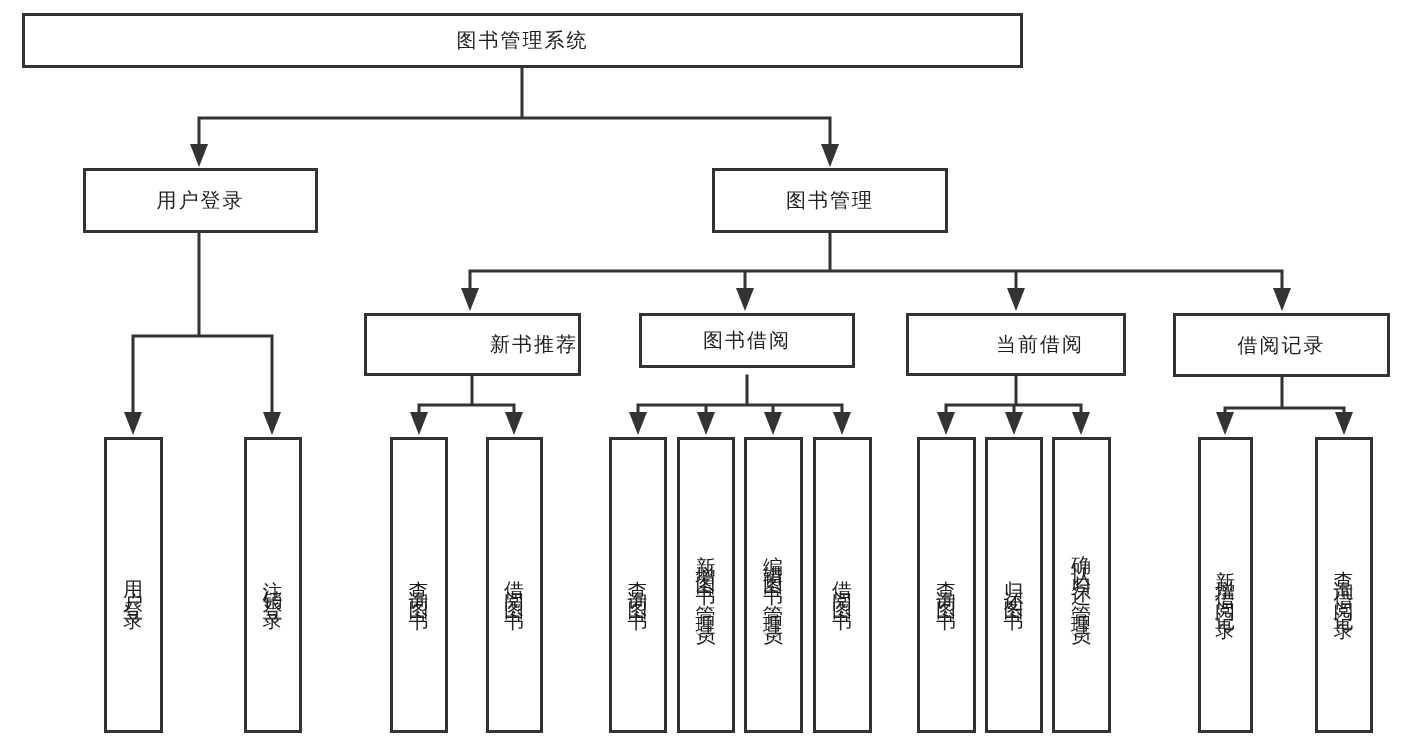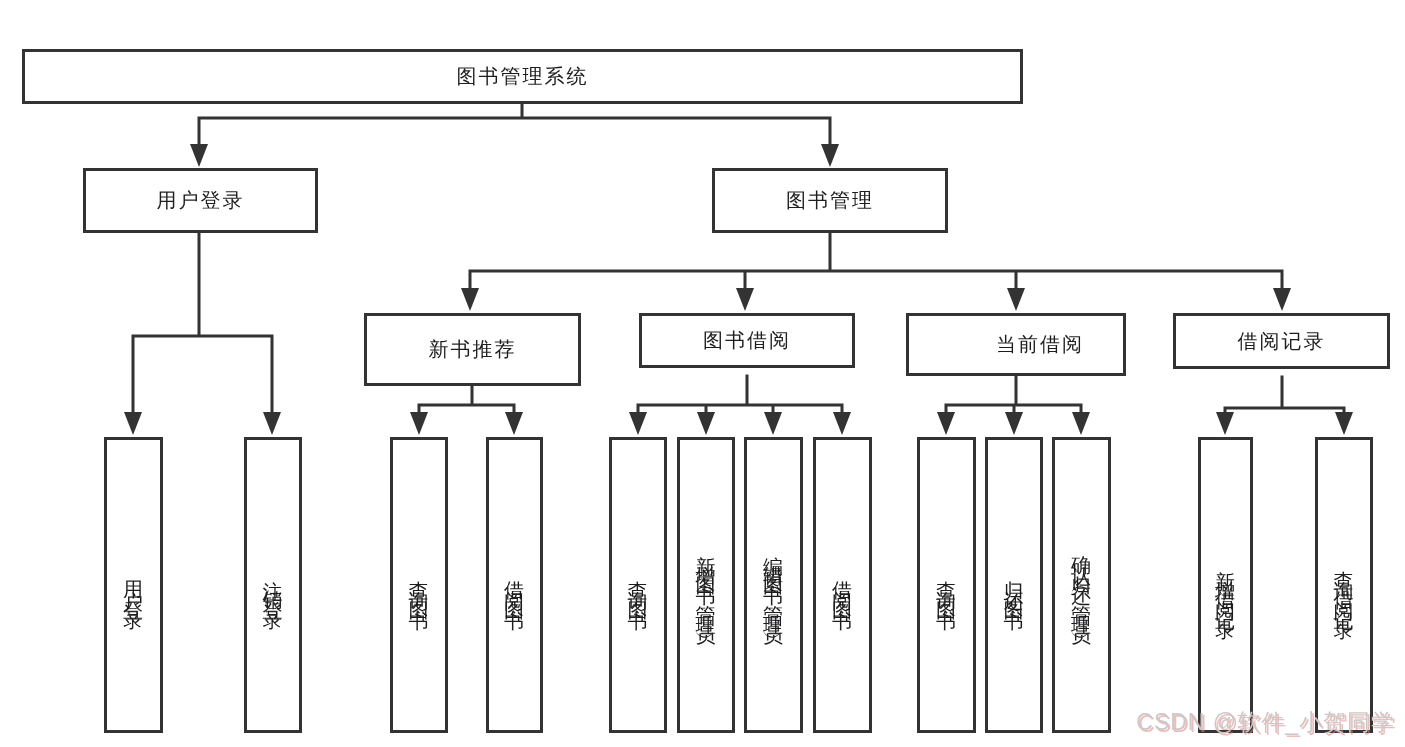--- a/index.html
+++ b/index.html
@@ -80,41 +80,41 @@
       <polygon points="764,412 782,412 773,435"></polygon>
       <polygon points="833,412 851,412 842,435"></polygon>
       <polygon points="937,412 955,412 946,435"></polygon>
       <polygon points="1005,412 1023,412 1014,435"></polygon>
       <polygon points="1072,412 1090,412 1081,435"></polygon>
       <polygon points="1216,412 1234,412 1225,435"></polygon>
       <polygon points="1335,412 1353,412 1344,435"></polygon>
     </g>
   </svg>
 
-  <div class="node" style="left:22px; top:13px; width:1001px; height:55px;margin-top:36px;">
+  <div class="node" style="left:22px; top:13px; width:1001px; height:55px;">
     <span>图书管理系统</span>
   </div>
 
   <div class="node" style="left:83px; top:168px; width:235px; height:65px;">
     <span>用户登录</span>
   </div>
   <div class="node" style="left:712px; top:168px; width:236px; height:65px;text-align:center;">
     <span>图书管理</span>
   </div>
 
-  <div class="node" style="left:364px; top:313px; width:217px; height:73px;">
+  <div class="node" style="left:364px; top:313px; width:217px; height:63px;justify-content:flex-end;">
     <span>新书推荐</span>
   </div>
   <div class="node" style="left:639px; top:313px; width:216px; height:55px;">
     <span>图书借阅</span>
   </div>
   <div class="node" style="left:906px; top:313px; width:220px; height:63px;padding-left:48px;">
     <span>当前借阅</span>
   </div>
-  <div class="node" style="left:1173px; top:313px; width:217px; height:56px;">
+  <div class="node" style="left:1173px; top:313px; width:217px; height:64px;">
     <span>借阅记录</span>
   </div>
 
   <div class="node vnode" style="left:104px; top:437px; width:59px; height:296px;">
     <span>用户登录</span>
   </div>
   <div class="node vnode" style="left:244px; top:437px; width:58px; height:296px;">
     <span>注销登录</span>
   </div>
 
@@ -148,15 +148,14 @@
     <span>确认归还（管理员）</span>
   </div>
 
   <div class="node vnode" style="left:1198px; top:437px; width:55px; height:296px;">
     <span>新增借阅记录</span>
   </div>
   <div class="node vnode" style="left:1315px; top:437px; width:58px; height:296px;">
     <span>查询借阅记录</span>
   </div>
 
-  <div class="watermark">CSDN @软件_小贺同学</div>
 
 </div>
 
 </body></html>

